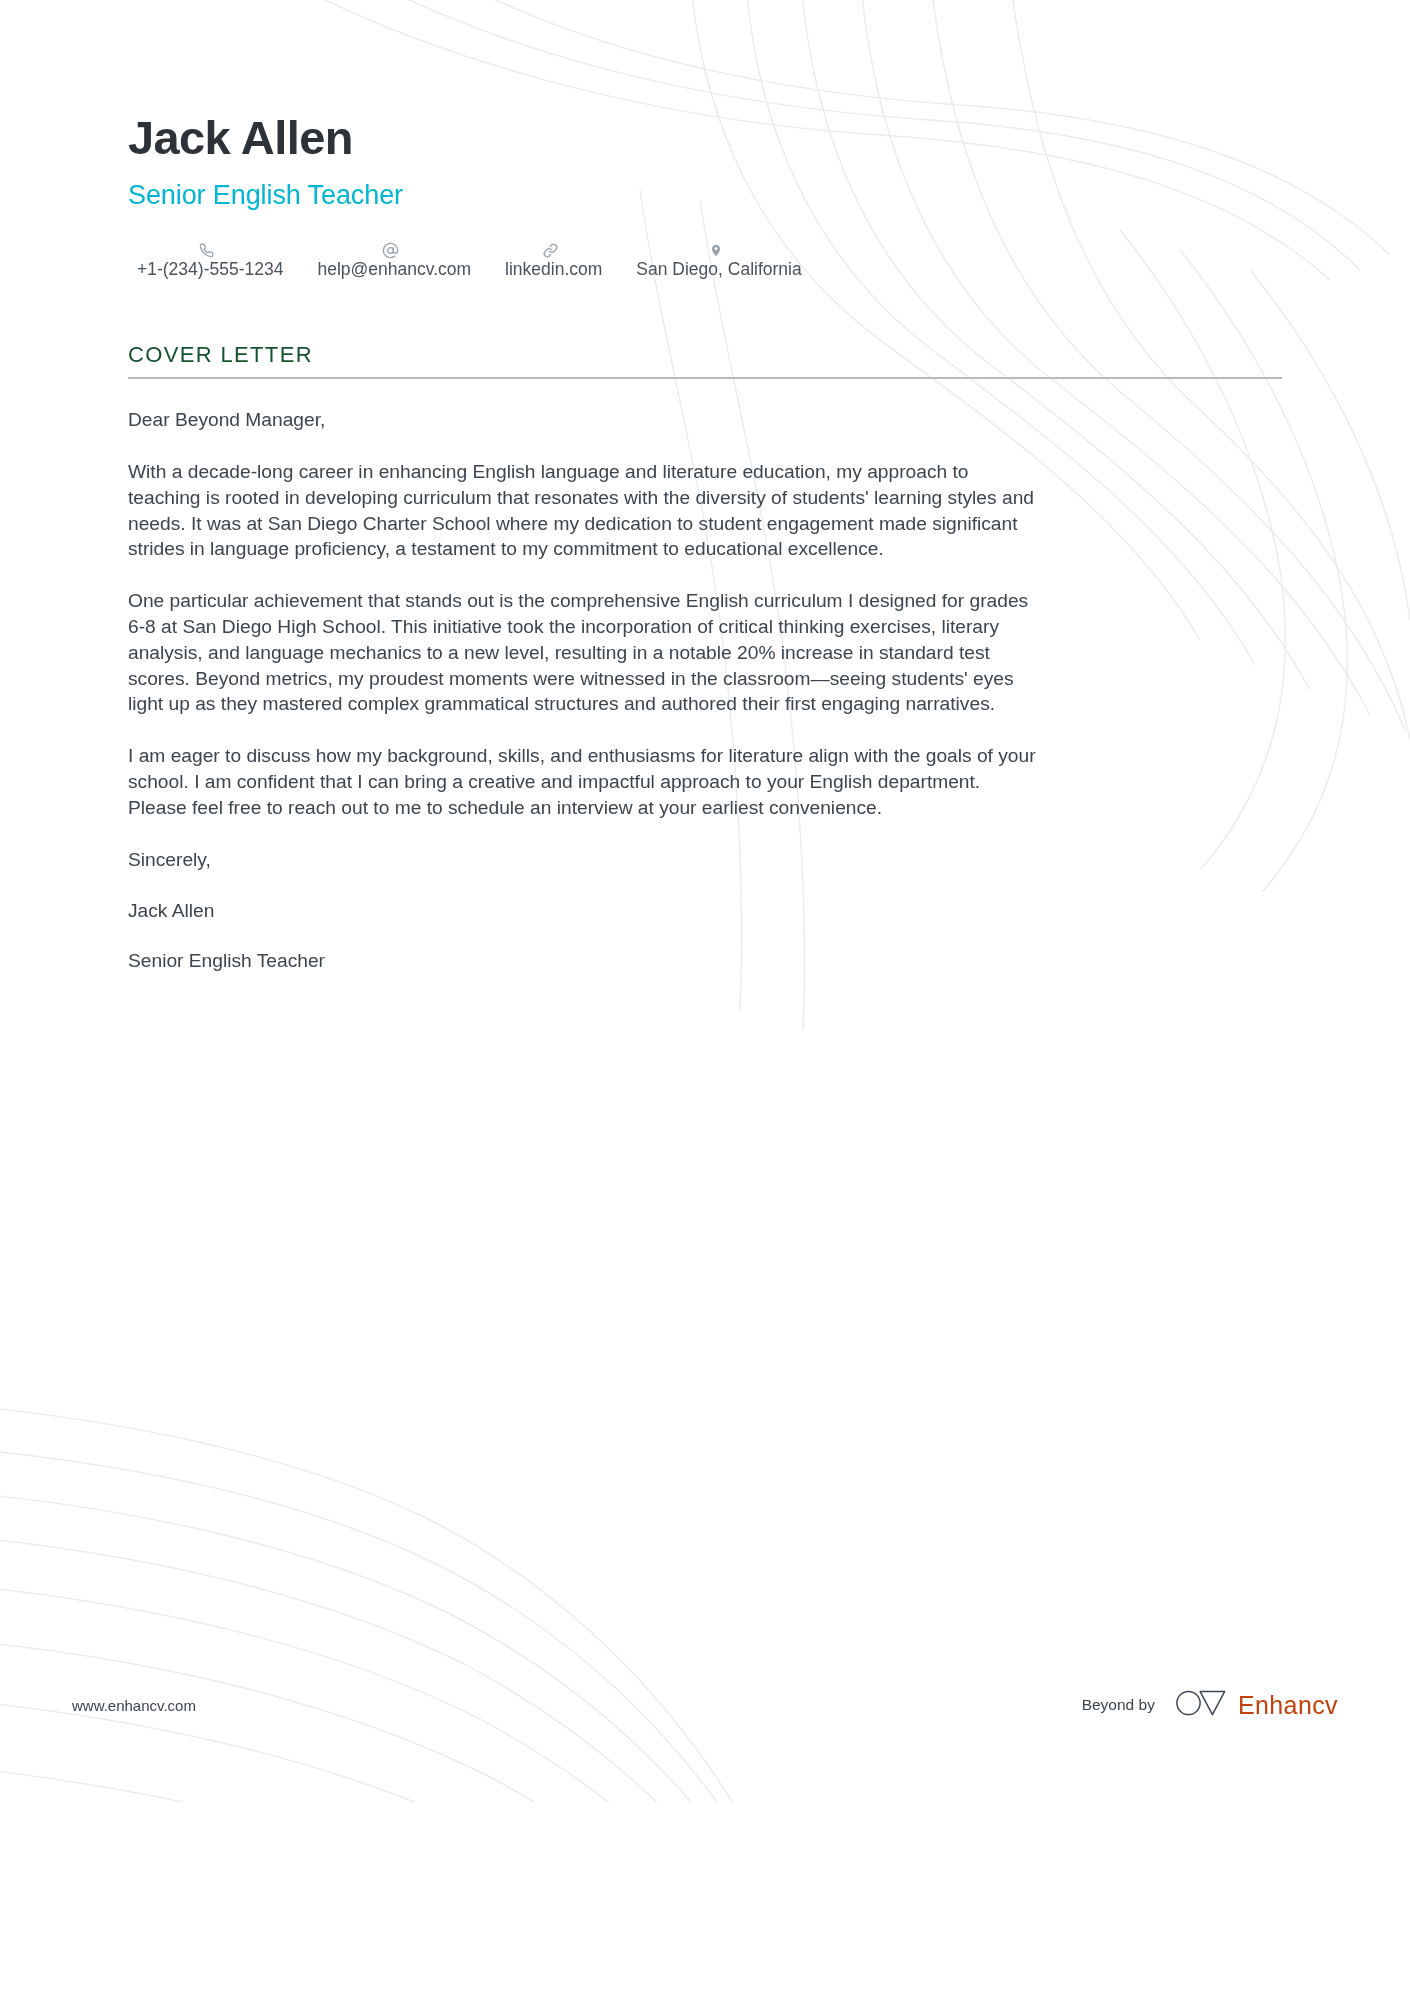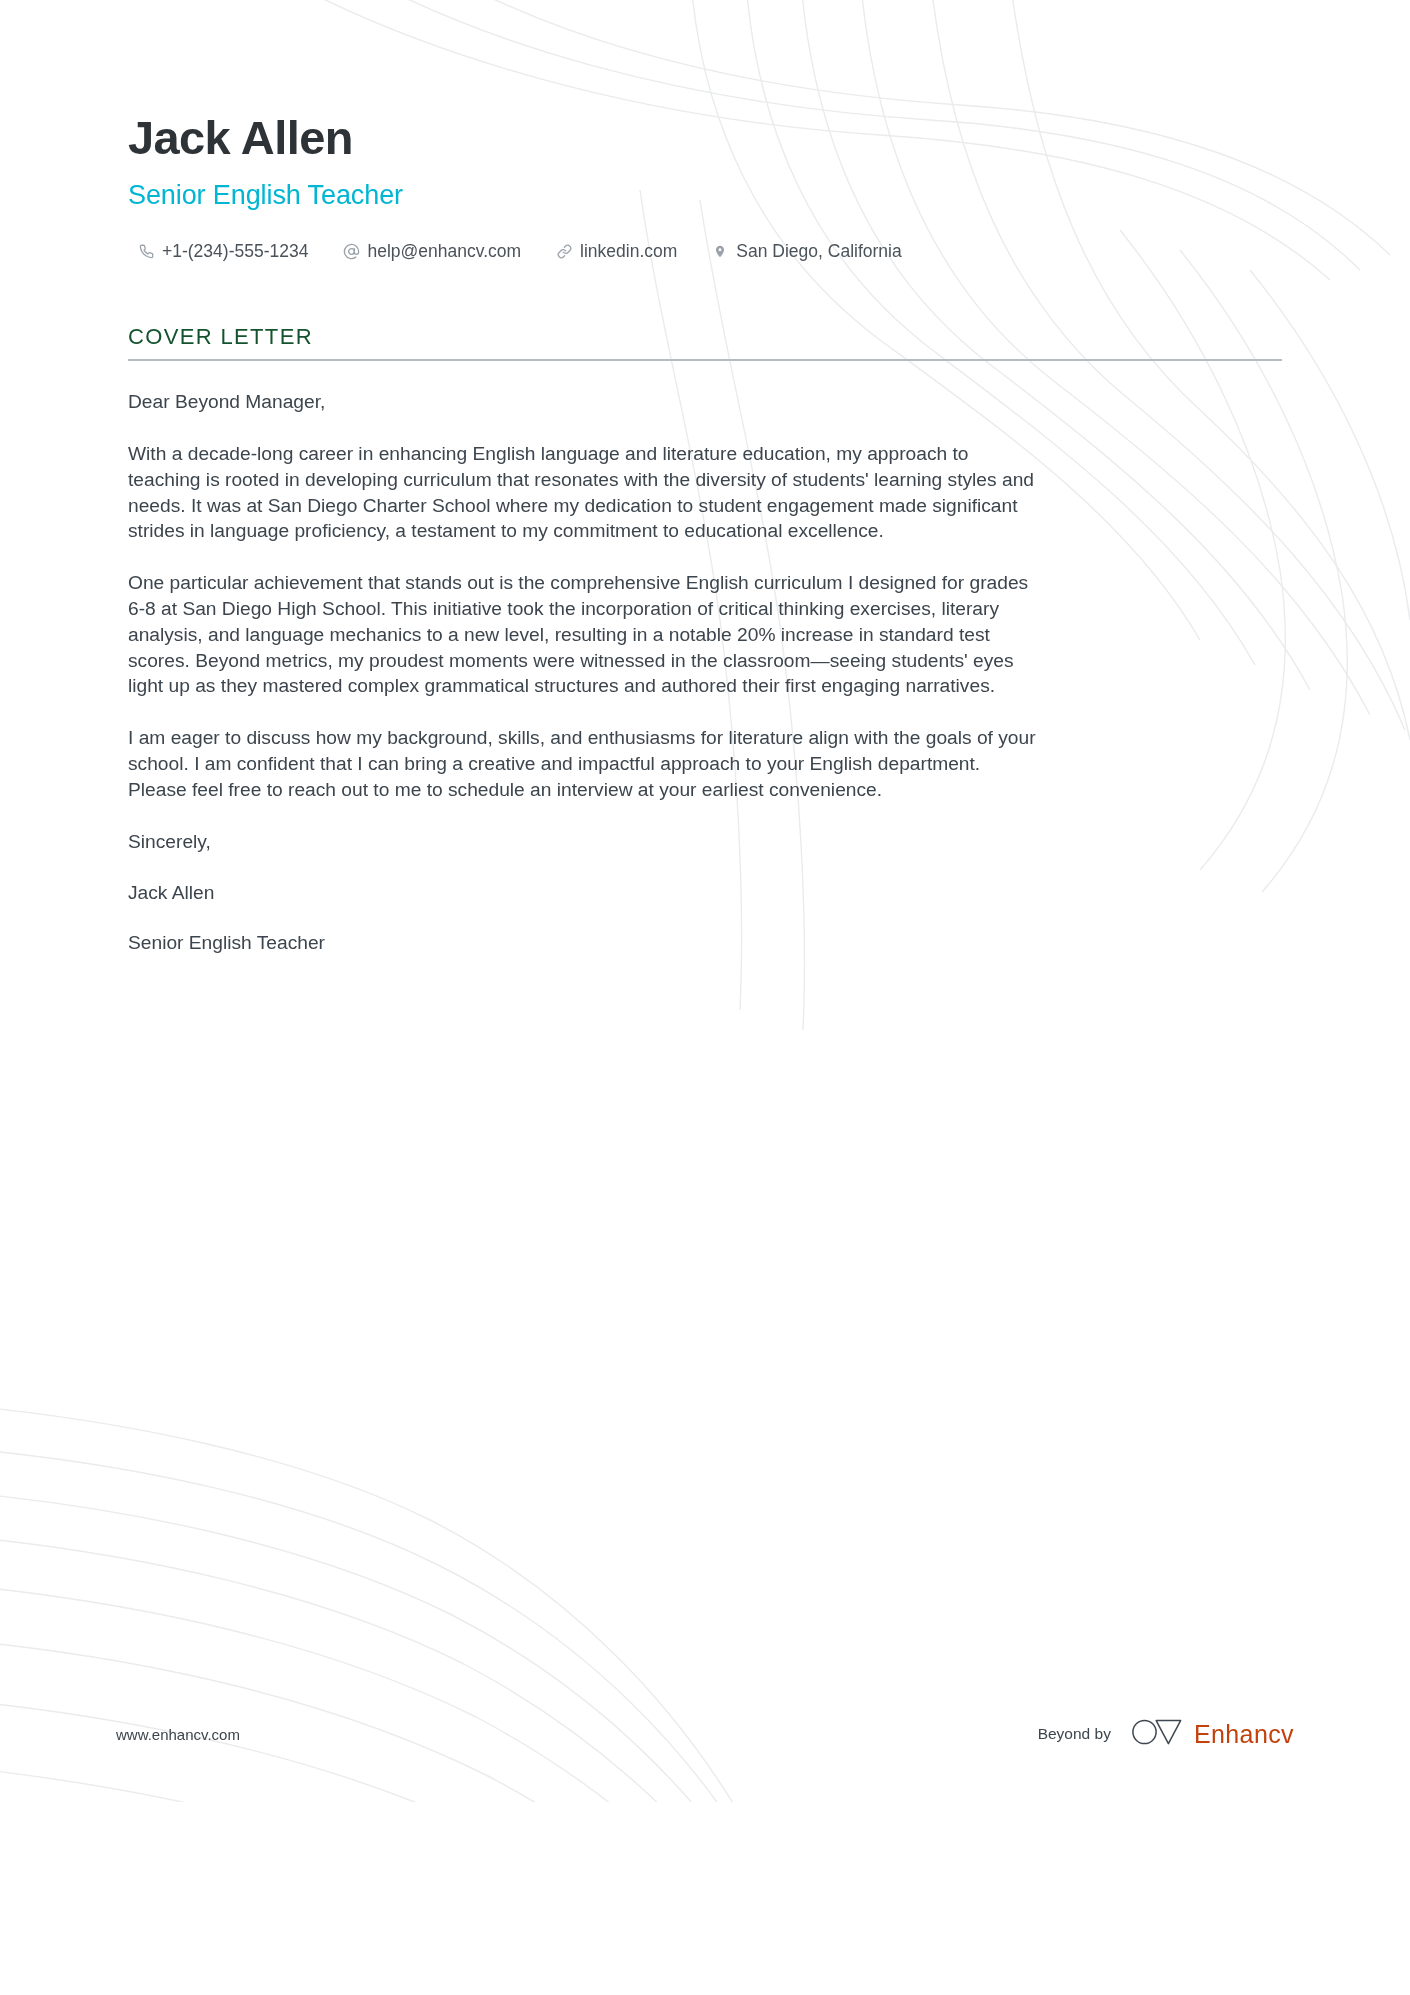--- a/index.html
+++ b/index.html
@@ -61,20 +61,21 @@
     padding-top: 30px;
     padding-left: 9px;
   }
   .contact-item {
     display: flex;
     align-items: center;
     margin-right: 34px;
     font-size: 17.5px;
     color: #4a525a;
     white-space: nowrap;
+    flex-direction: column;
   }
   .contact-item .ico {
     display: inline-flex;
     align-items: center;
     justify-content: center;
     width: 18px;
     height: 18px;
     margin-right: 7px;
     color: #9aa3ab;
     flex: none;
@@ -113,26 +114,26 @@
   }
   .letter-body p:last-child {
     margin-bottom: 0;
   }
 
   
   .footer {
     position: absolute;
     left: 0;
     right: 0;
-    bottom: 51px;
+    bottom: 80px;
     z-index: 3;
     display: flex;
     align-items: center;
     justify-content: space-between;
-    padding: 0 116px;
+    padding: 0 72px;
     box-sizing: border-box;
   }
   .footer-url {
     font-size: 15px;
     color: #3c454d;
   }
   .footer-brand {
     display: flex;
     align-items: center;
   }

